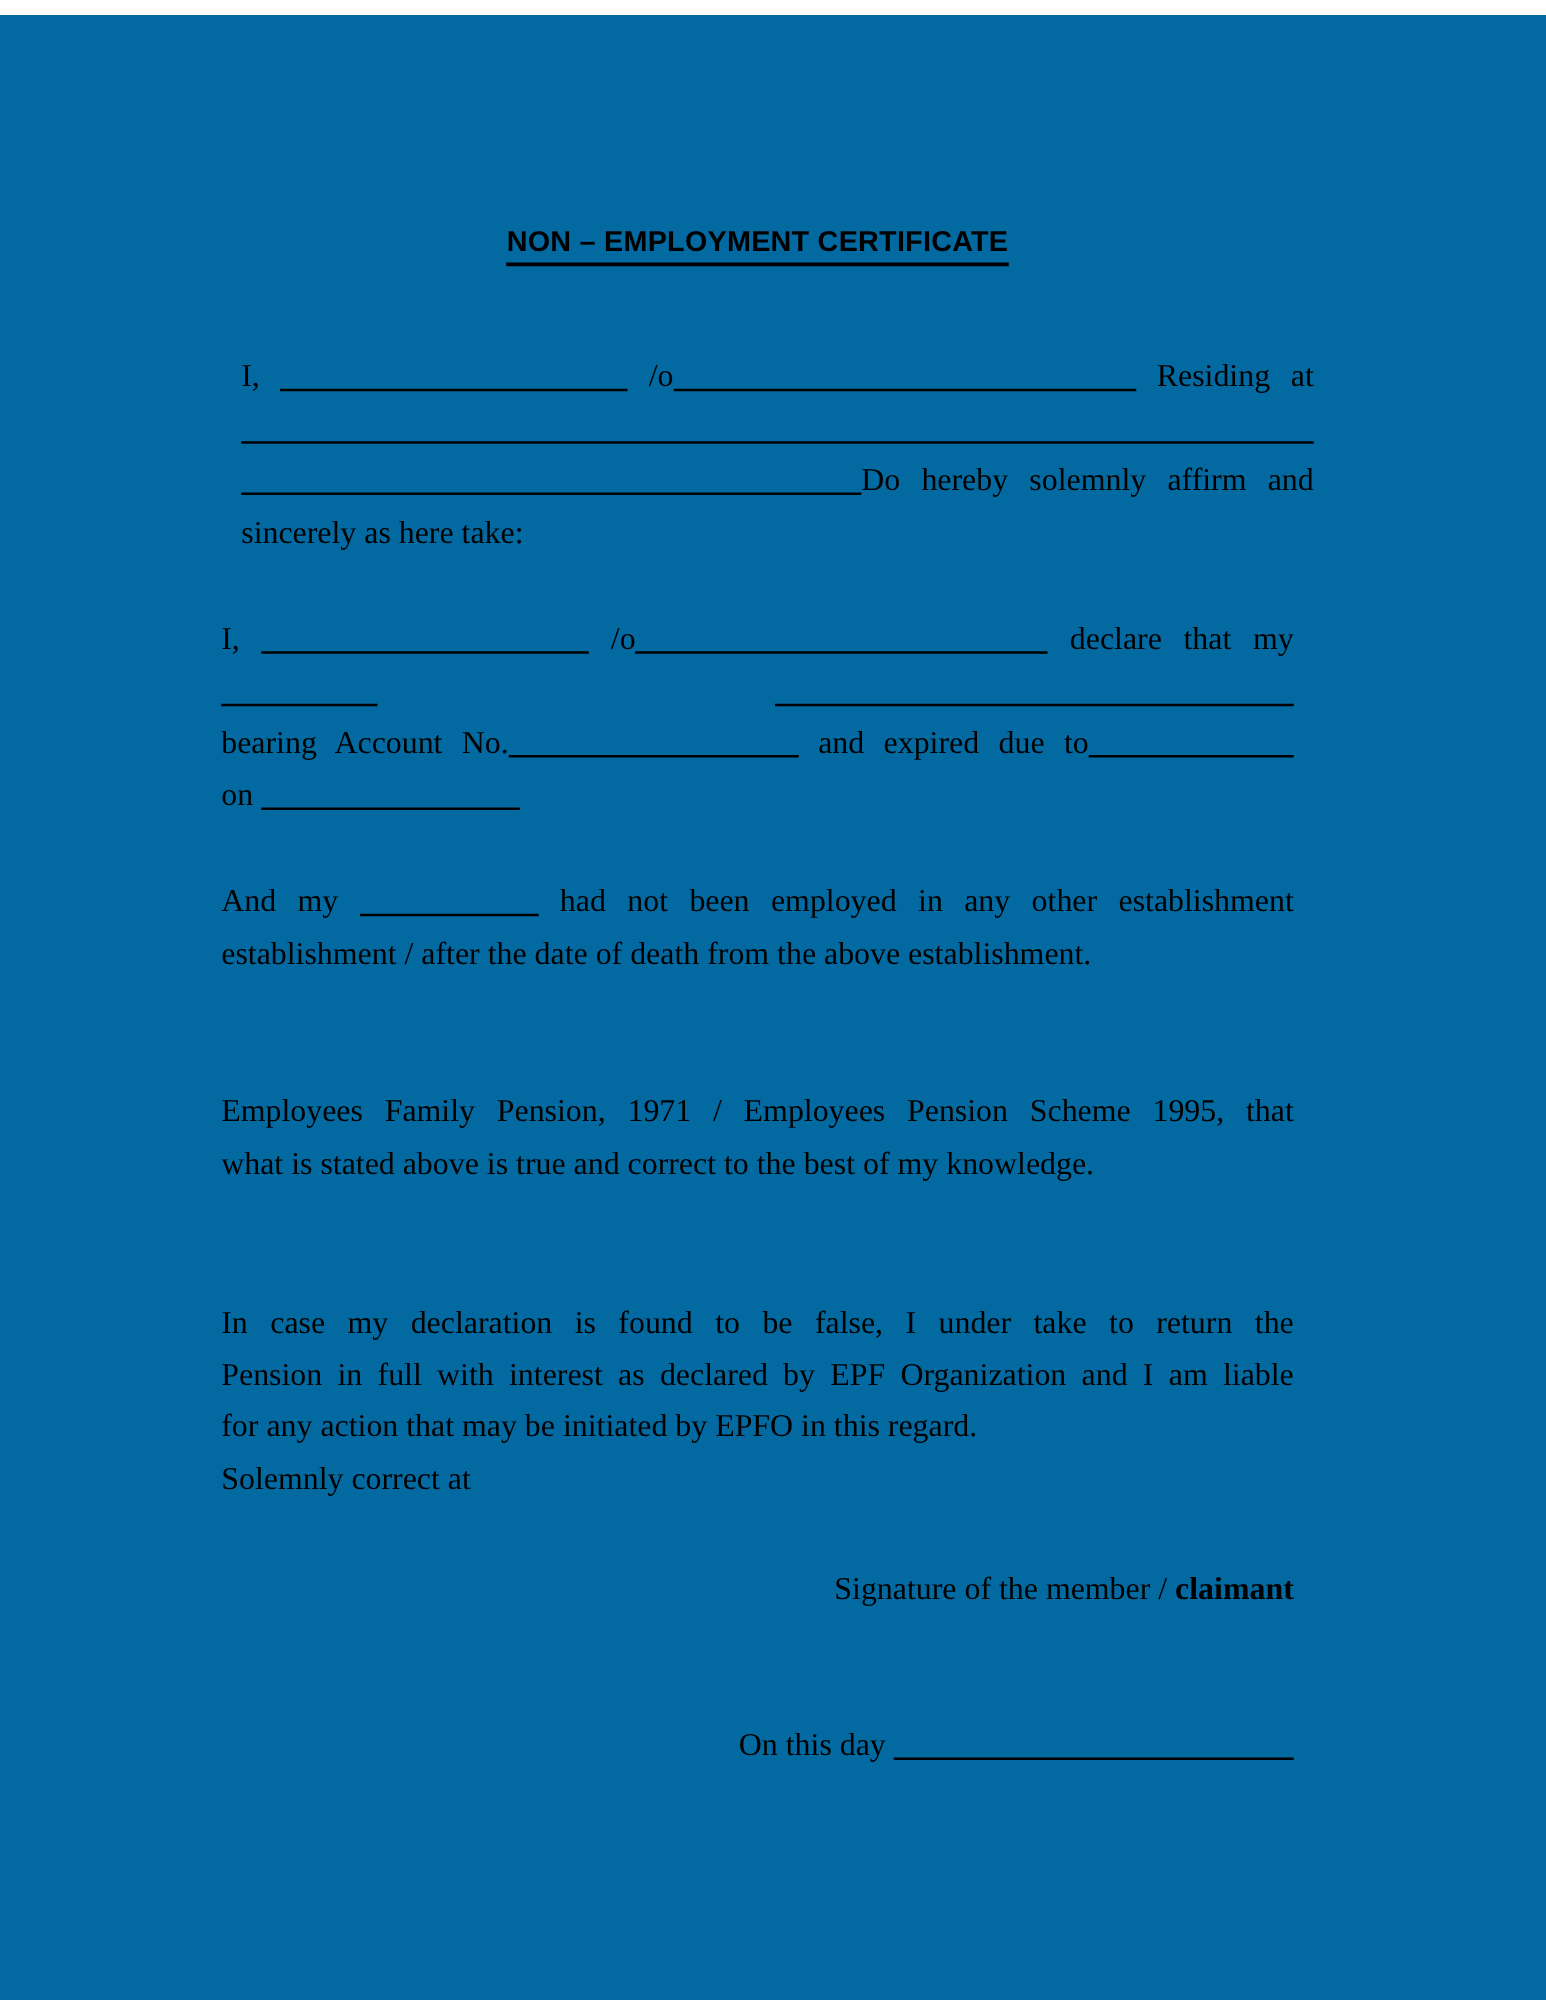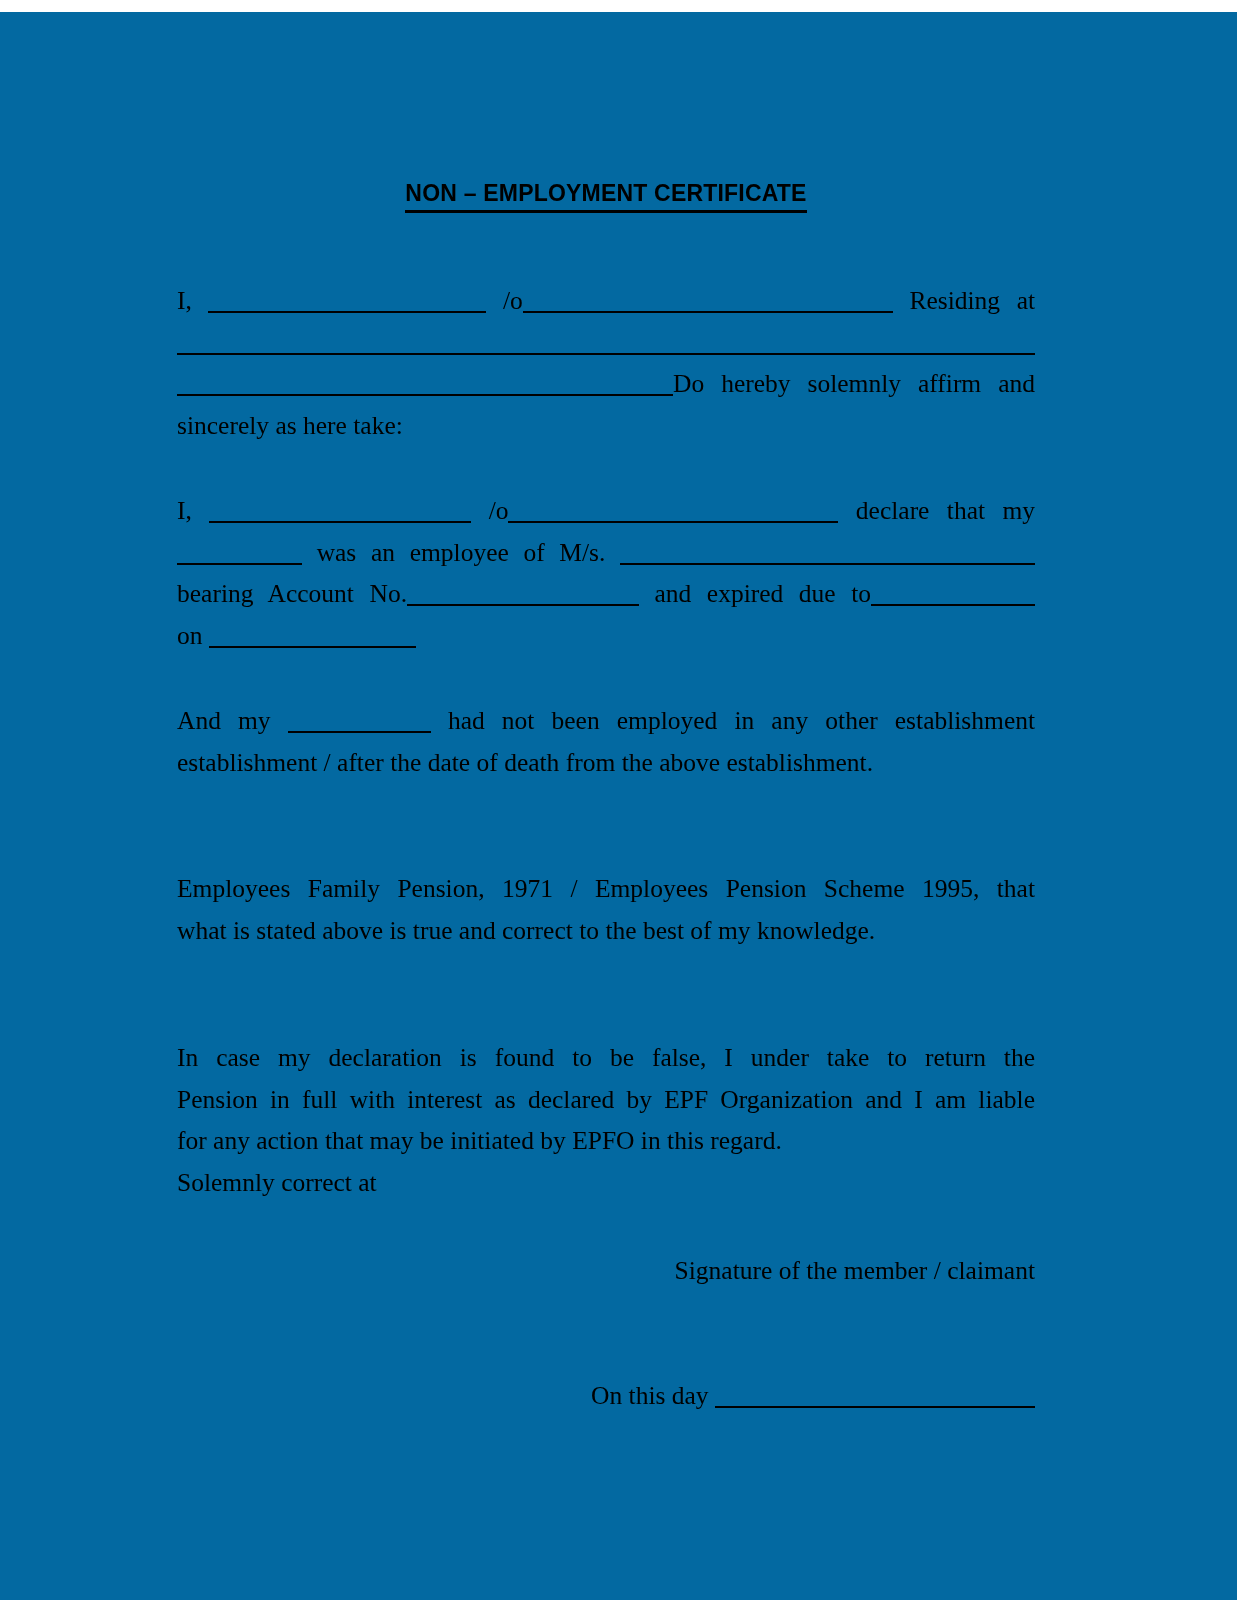--- a/index.html
+++ b/index.html
@@ -97,21 +97,21 @@
 
   .sig-line {
     position: absolute;
     left: 0;
     width: 858px;
     text-align: right;
     font-size: 25.5px;
     line-height: 41.5px;
     font-family: "Liberation Serif", "DejaVu Serif", serif;
   }
-  .sig-line b { font-weight: normal; }
+  .sig-line b { font-weight: bold; }
 
   .lastline {
     position: absolute;
     left: 0;
     width: 858px;
     font-size: 25.5px;
     line-height: 41.5px;
     text-align: left;
   }
 
@@ -120,30 +120,30 @@
 </head>
 <body>
 
 <div class="page">
   <div class="content">
 
     <div class="doc-title">
       <span class="t">NON – EMPLOYMENT CERTIFICATE</span>
     </div>
 
-    <div class="para" style="top: 268px;">
+    <div class="para" style="top: 268px; margin-left: 16px;">
       <span class="jline"><span>I,</span> <span class="blank b-name"></span> <span>/o</span><span class="blank b-so"></span> <span>Residing at</span></span>
       <span class="lline"><span class="blank b-full"></span></span>
       <span class="jline"><span class="blank b-addr2"></span><span>Do hereby solemnly affirm and</span></span>
       <span class="lline"><span>sincerely as here take:</span></span>
     </div>
 
     <div class="para" style="top: 478px;">
       <span class="jline"><span>I,</span> <span class="blank b-name2"></span> <span>/o</span><span class="blank b-so2"></span> <span>declare that my</span></span>
-      <span class="jline"><span class="blank b-rel"></span> <span>was an employee of M/s.</span> <span class="blank b-ms"></span></span>
+      <span class="jline"><span class="blank b-rel"></span>  <span class="blank b-ms"></span></span>
       <span class="jline"><span>bearing Account No.</span><span class="blank b-acct"></span> <span>and expired due to</span><span class="blank b-due"></span></span>
       <span class="lline"><span>on</span> <span class="blank b-on"></span></span>
     </div>
 
     <div class="para" style="top: 688px;">
       <span class="jline"><span>And my</span> <span class="blank b-rel2"></span> <span>had not been employed in any other establishment</span></span>
       <span class="lline">establishment / after the date of death from the above establishment.</span>
     </div>
 
     <div class="para" style="top: 856px;">

